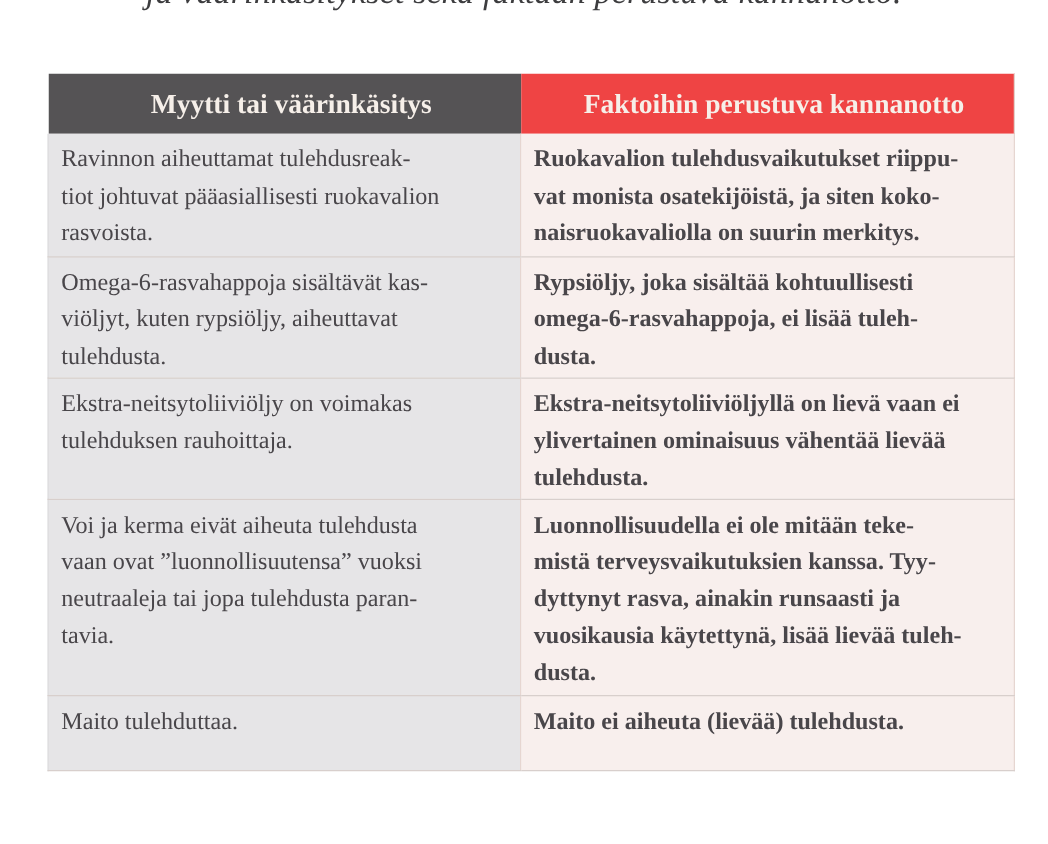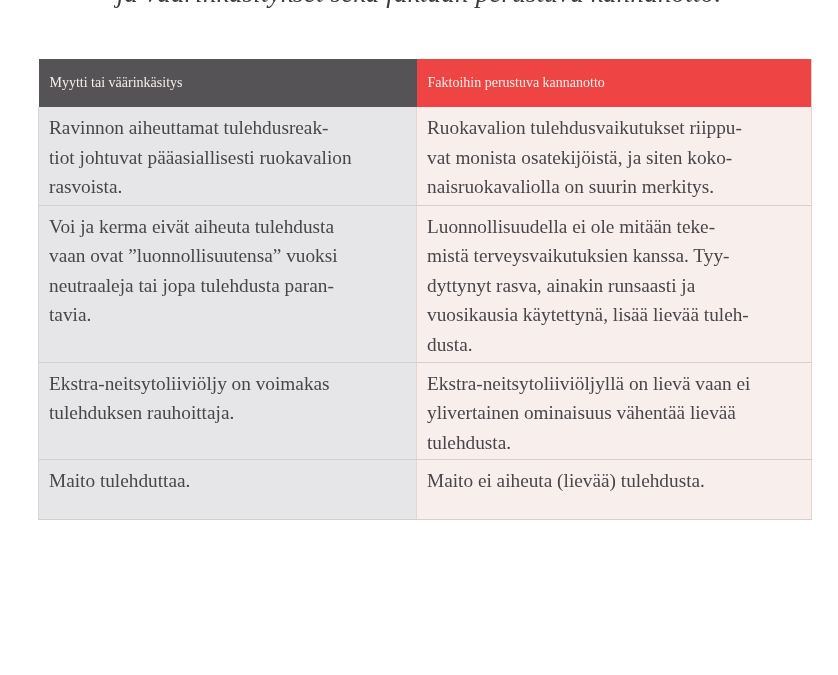--- a/index.html
+++ b/index.html
@@ -33,25 +33,25 @@
       top: 59px;
       width: 773px;
       border-collapse: collapse;
       table-layout: fixed;
     }
     .myth-table col.c1 { width: 378px; }
     .myth-table col.c2 { width: 395px; }
     .myth-table th {
       height: 48px;
       padding: 0 0 0 11px;
-      text-align: left;
+      text-align: center;
       vertical-align: middle;
       font-family: "Liberation Serif", "DejaVu Serif", serif;
-      font-weight: normal;
-      font-size: 14px;
+      font-weight: bold;
+      font-size: 22px;
       color: #f6efe9;
       box-sizing: border-box;
     }
     .myth-table th.h-myth {
       background: #555355;
     }
     .myth-table th.h-fact {
       background: #ef4444;
       border-right: 1px solid #e2d2cc;
     }
@@ -66,20 +66,21 @@
       border-bottom: 1px solid #d8cfcc;
     }
     .myth-table td.myth {
       background: #e6e5e7;
       border-left: 1px solid #d6d5d7;
     }
     .myth-table td.fact {
       background: #f8efed;
       border-left: 1px solid #e6d6d1;
       border-right: 1px solid #e6d6d1;
+      font-weight: bold;
     }
     .cell-text {
       display: block;
       white-space: pre-line;
     }
   </style>
 </head>
 <body>
 
 <div class="page-heading">ja väärinkäsitykset sekä faktaan perustuva kannanotto.</div>
@@ -101,46 +102,58 @@
           <span class="cell-text">Ravinnon aiheuttamat tulehdusreak-
 tiot johtuvat pääasiallisesti ruokavalion
 rasvoista.</span>
         </td>
       <td class="fact">
           <span class="cell-text">Ruokavalion tulehdusvaikutukset riippu-
 vat monista osatekijöistä, ja siten koko-
 naisruokavaliolla on suurin merkitys.</span>
         </td>
     </tr>
+    <tr style="height:97px">
+      <td class="myth">
+          <span class="cell-text">Omega-6-rasvahappoja sisältävät kas-
+viöljyt, kuten rypsiöljy, aiheuttavat
+tulehdusta.</span>
+        </td>
+      <td class="fact">
+          <span class="cell-text">Rypsiöljy, joka sisältää kohtuullisesti
+omega-6-rasvahappoja, ei lisää tuleh-
+dusta.</span>
+        </td>
+    </tr>
+    <tr style="height:97px">
+      <td class="myth">
+          <span class="cell-text">Ekstra-neitsytoliiviöljy on voimakas
+tulehduksen rauhoittaja.</span>
+        </td>
+      <td class="fact">
+          <span class="cell-text">Ekstra-neitsytoliiviöljyllä on lievä vaan ei
+ylivertainen ominaisuus vähentää lievää
+tulehdusta.</span>
+        </td>
+    </tr>
     <tr style="height:157px">
       <td class="myth">
           <span class="cell-text">Voi ja kerma eivät aiheuta tulehdusta
 vaan ovat ”luonnollisuutensa” vuoksi
 neutraaleja tai jopa tulehdusta paran-
 tavia.</span>
         </td>
       <td class="fact">
           <span class="cell-text">Luonnollisuudella ei ole mitään teke-
 mistä terveysvaikutuksien kanssa. Tyy-
 dyttynyt rasva, ainakin runsaasti ja
 vuosikausia käytettynä, lisää lievää tuleh-
 dusta.</span>
         </td>
     </tr>
-    <tr style="height:97px">
-      <td class="myth">
-          <span class="cell-text">Ekstra-neitsytoliiviöljy on voimakas
-tulehduksen rauhoittaja.</span>
-        </td>
-      <td class="fact">
-          <span class="cell-text">Ekstra-neitsytoliiviöljyllä on lievä vaan ei
-ylivertainen ominaisuus vähentää lievää
-tulehdusta.</span>
-        </td>
-    </tr>
     <tr style="height:60px">
       <td class="myth">
           <span class="cell-text">Maito tulehduttaa.</span>
         </td>
       <td class="fact">
           <span class="cell-text">Maito ei aiheuta (lievää) tulehdusta.</span>
         </td>
     </tr>
   </tbody>
 </table>

